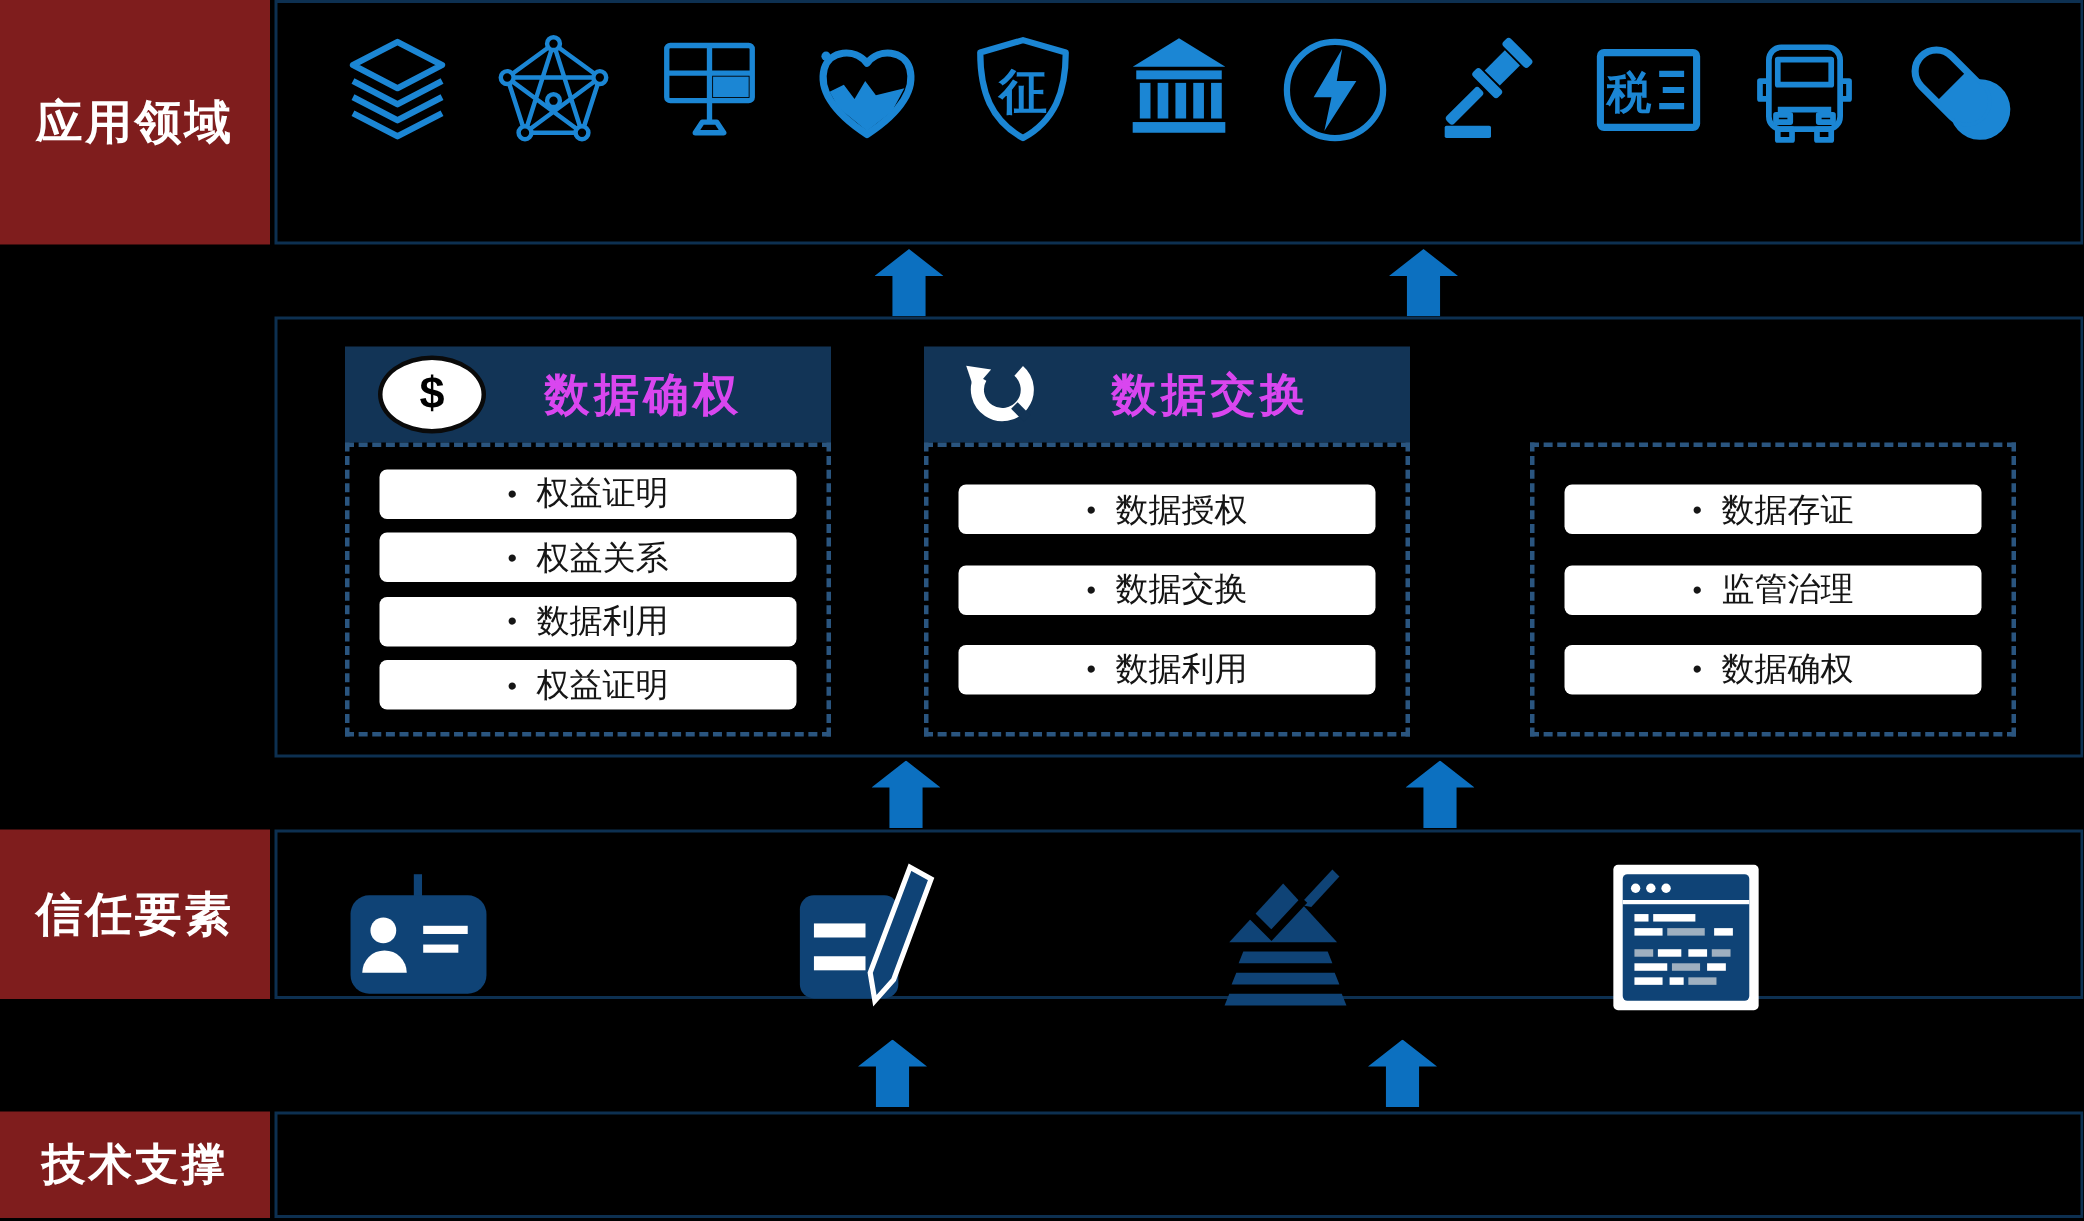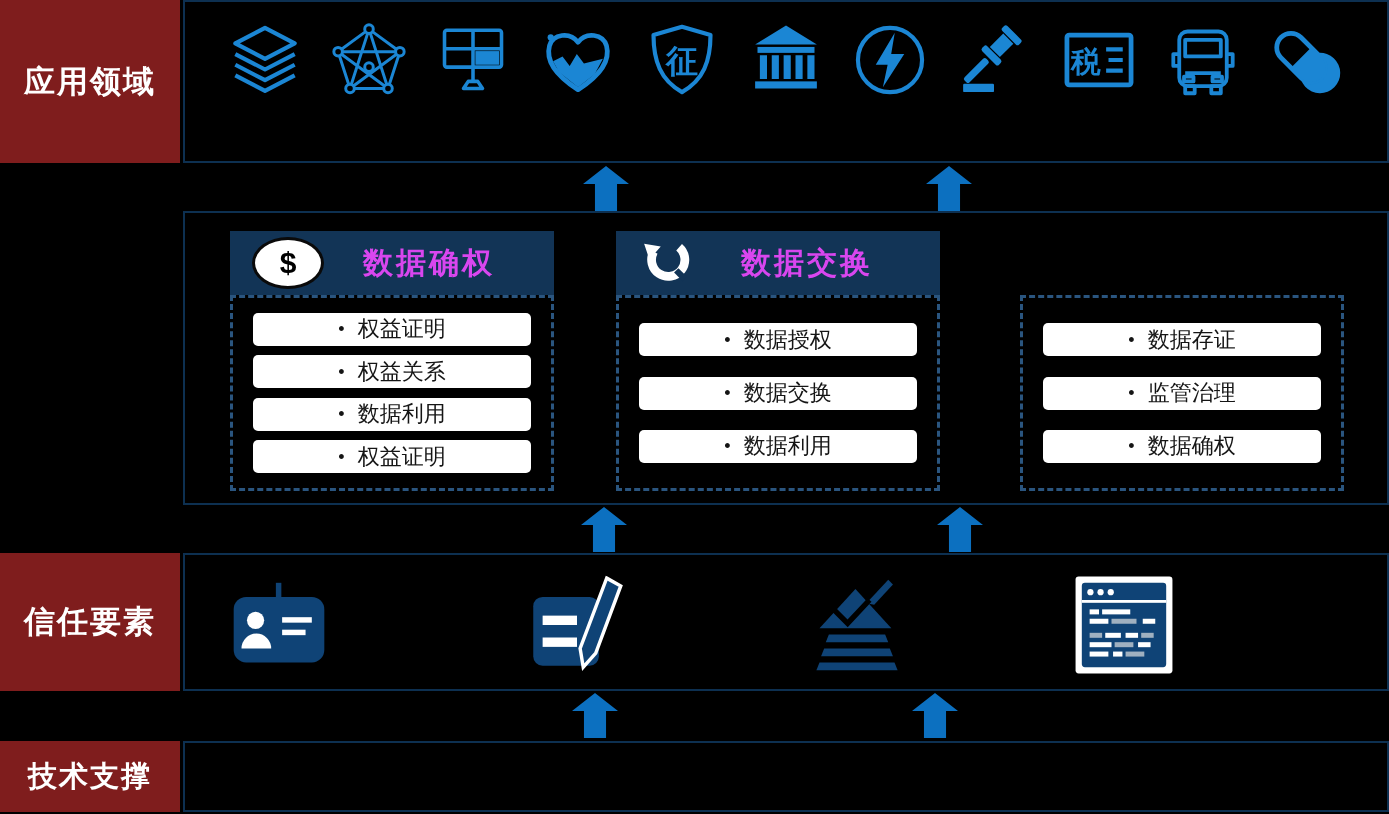--- a/index.html
+++ b/index.html
@@ -259,21 +259,21 @@
             </div>
         </div>
       </div>
 
     </div>
   </div>
 
   <div class="arrow" style="top:507px;left:581px;"></div>
   <div class="arrow" style="top:507px;left:937px;"></div>
 
-  <div class="row" style="top:553px;height:138px;">
+  <div class="row" style="top:553px;height:113px;">
     <div class="row-label">信任要素</div>
     <div class="row-content">
 
       <div class="te-icon" style="left:44px;">
         <svg viewBox="0 0 64 64">
           <rect x="30" y="5" width="3.5" height="11" fill="currentColor"></rect>
           <rect x="3" y="14" width="58" height="42" rx="8" fill="currentColor"></rect>
           <circle cx="17" cy="29" r="5.5" fill="#fff"></circle>
           <path d="M8 47 a9.5 9.5 0 0 1 19 0 Z" fill="#fff"></path>
           <rect x="34" y="27" width="19" height="3.5" fill="#fff"></rect>

